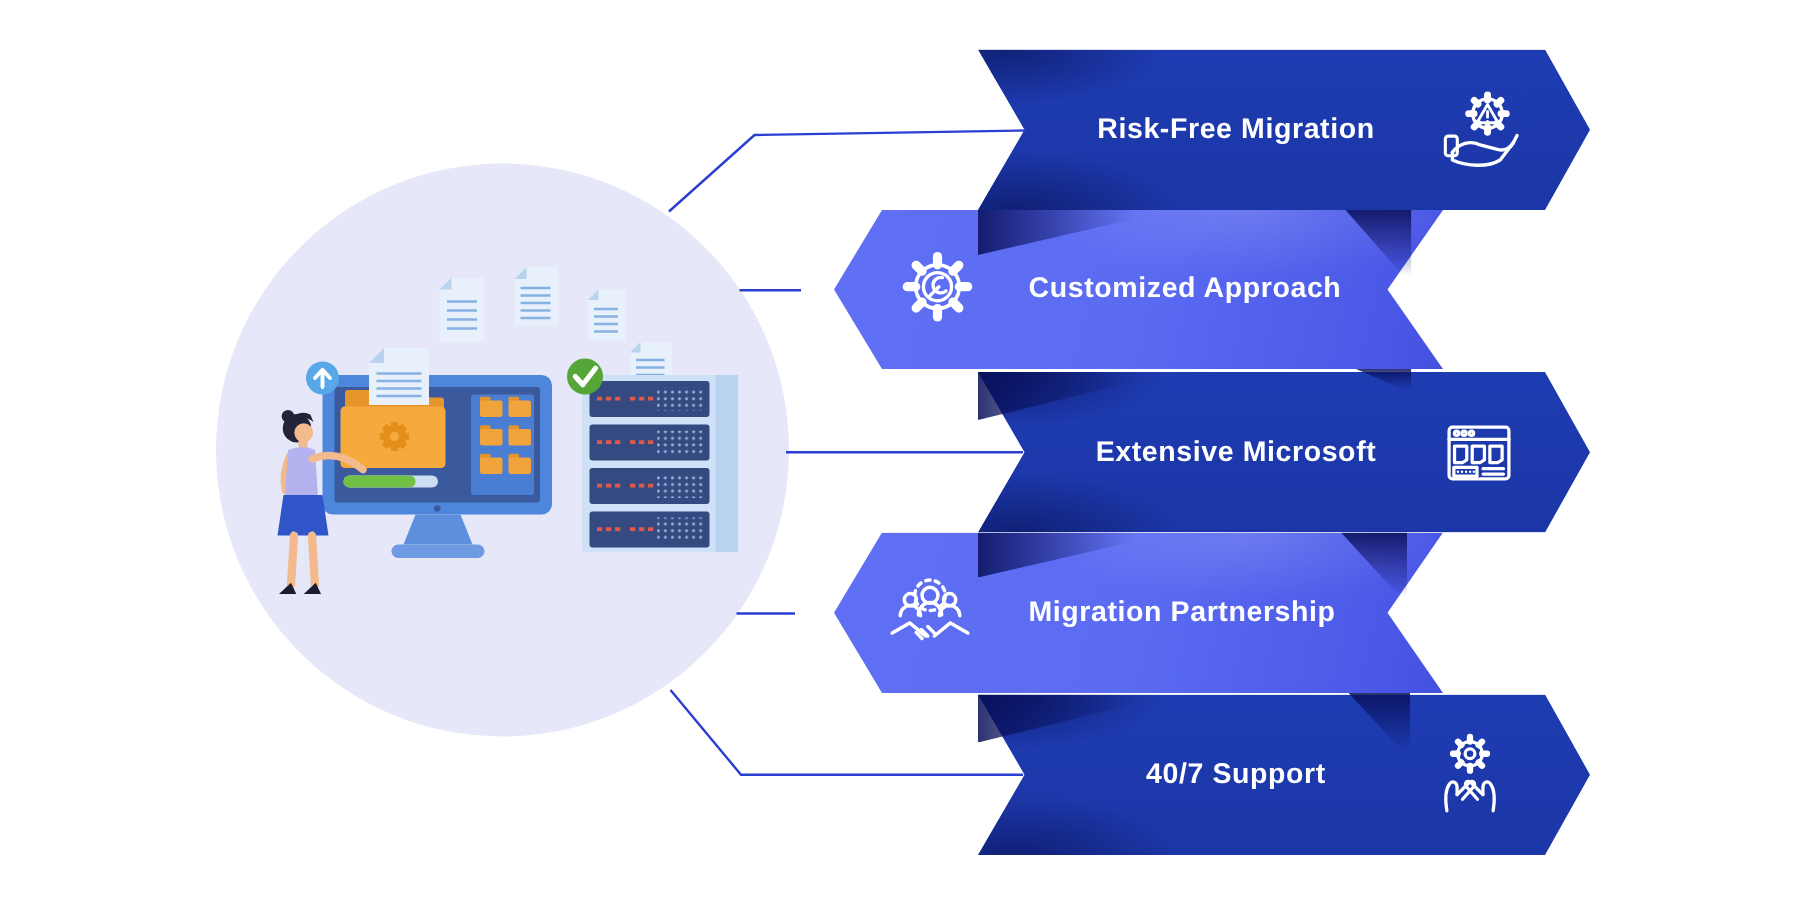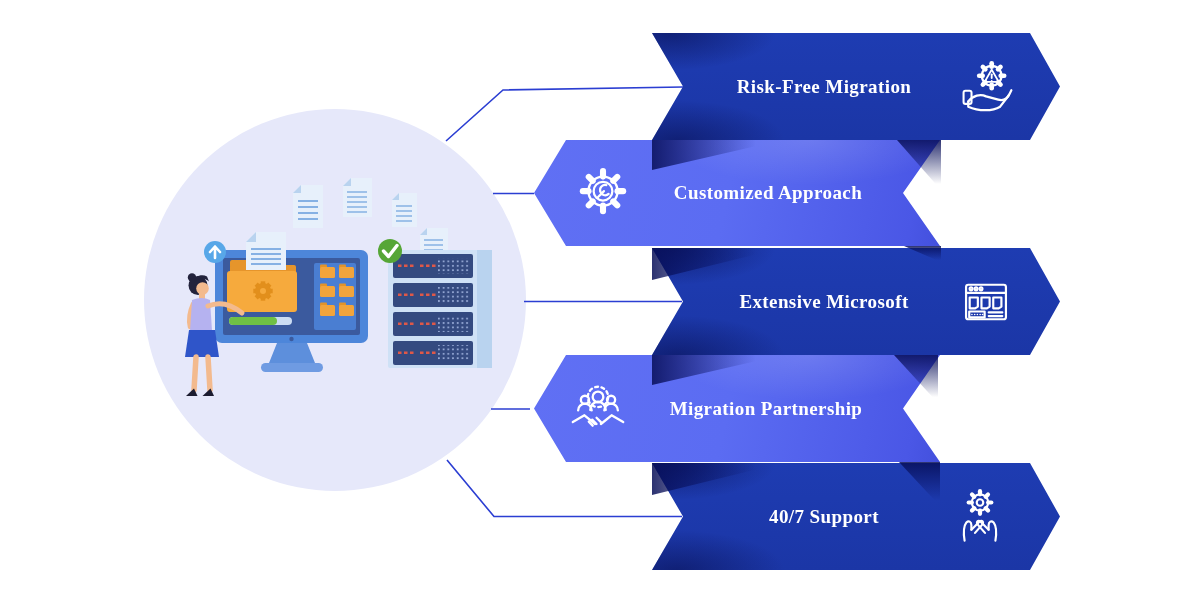--- a/index.html
+++ b/index.html
@@ -8,34 +8,34 @@
     --banner-light:#5b6cf2;
     --banner-text:#ffffff;
     --connector-line:#2b3ed2;
     --fold-shadow:#070e58;
     --circle-background:#e6e8fa;
   }
   html,body{margin:0;padding:0;background:var(--background);}
   .canvas{
     position:relative;width:1200px;height:603px;overflow:hidden;
     background:var(--background);
-    font-family:Liberation Serif, serif;
+    font-family:Liberation Sans, sans-serif;
   }
   .scene{position:absolute;left:0;top:0;pointer-events:none;}
   .banner{position:absolute;height:107px;}
   .banner.dark{
     left:652px;width:408px;
     clip-path:polygon(0 0,378px 0,100% 50%,378px 100%,0 100%,31px 50%);
     background:
       radial-gradient(150px 52px at 4% 0%,rgba(5,10,70,.55),rgba(5,10,70,0) 72%),
       radial-gradient(150px 55px at 6% 100%,rgba(5,10,70,.5),rgba(5,10,70,0) 72%),
       linear-gradient(180deg,#1e3cb2 0%,#1b36a6 100%);
   }
   .banner.light{
-    left:534px;width:406px;
+    left:556px;width:406px;
     clip-path:polygon(0 50%,32px 0,100% 0,369px 50%,100% 100%,32px 100%);
     background:
       radial-gradient(190px 60px at 68% 0%,rgba(255,255,255,.14),rgba(255,255,255,0) 75%),
       linear-gradient(103deg,#6070f4 0%,#5b6cf2 48%,#4a57e6 92%,#4350dd 100%);
   }
   .banner .label{
     position:absolute;top:50%;transform:translate(-50%,-50%);
     color:var(--banner-text);font-size:19px;font-weight:bold;letter-spacing:.4px;
     white-space:nowrap;
   }

